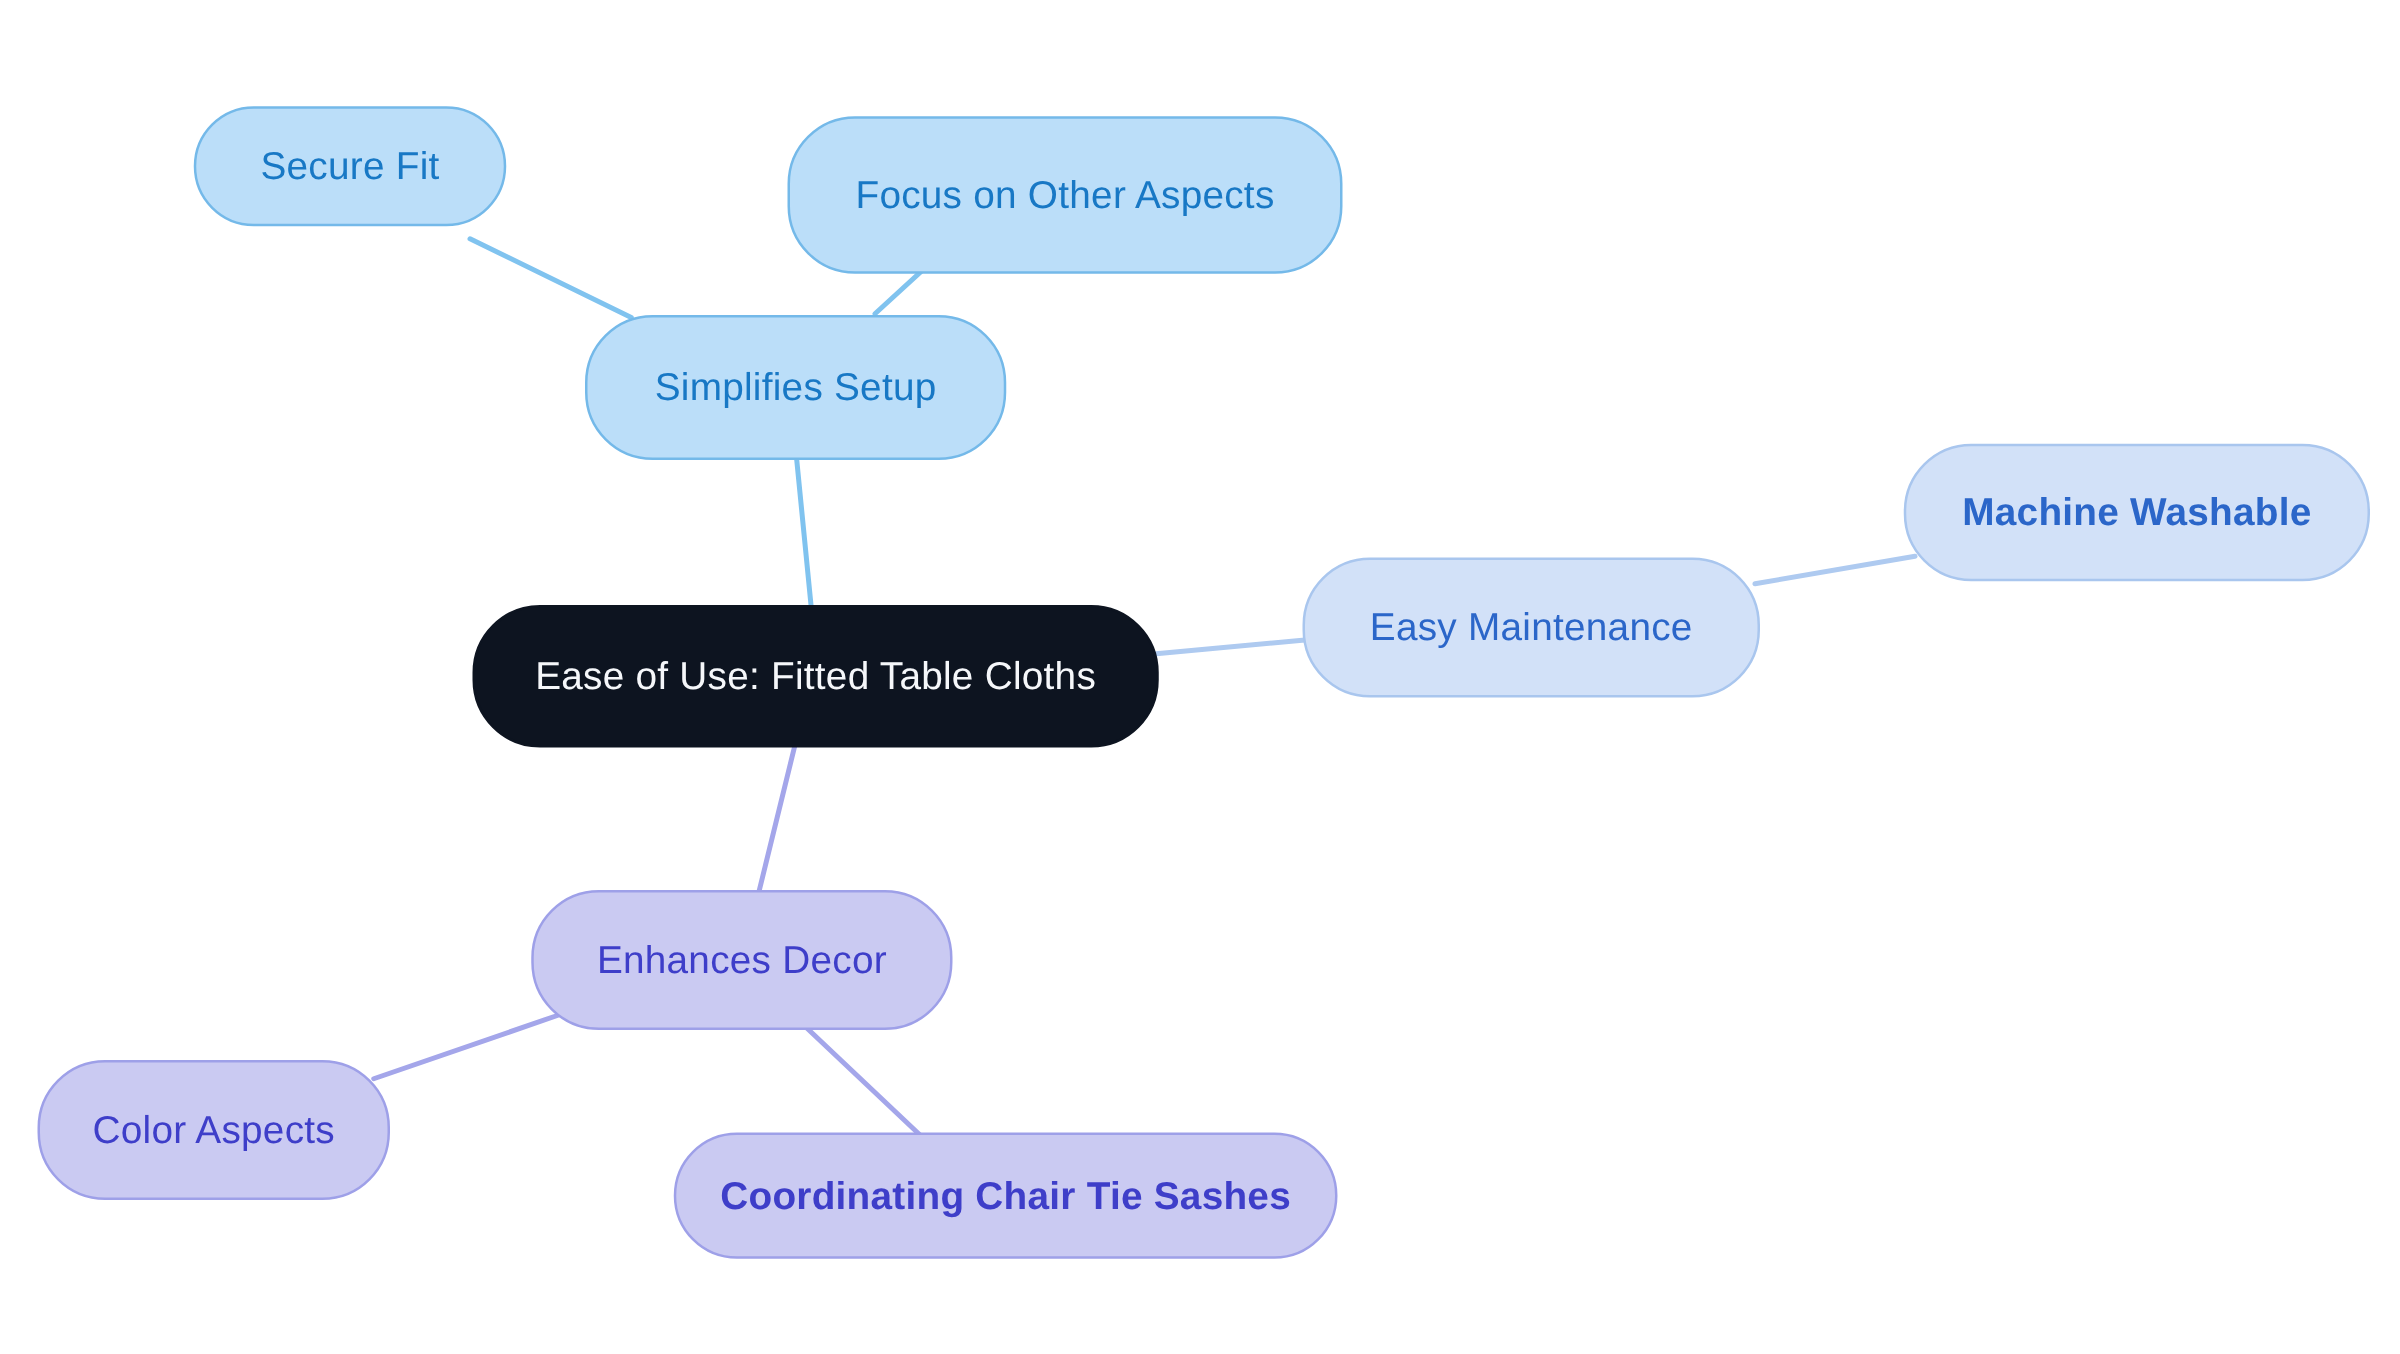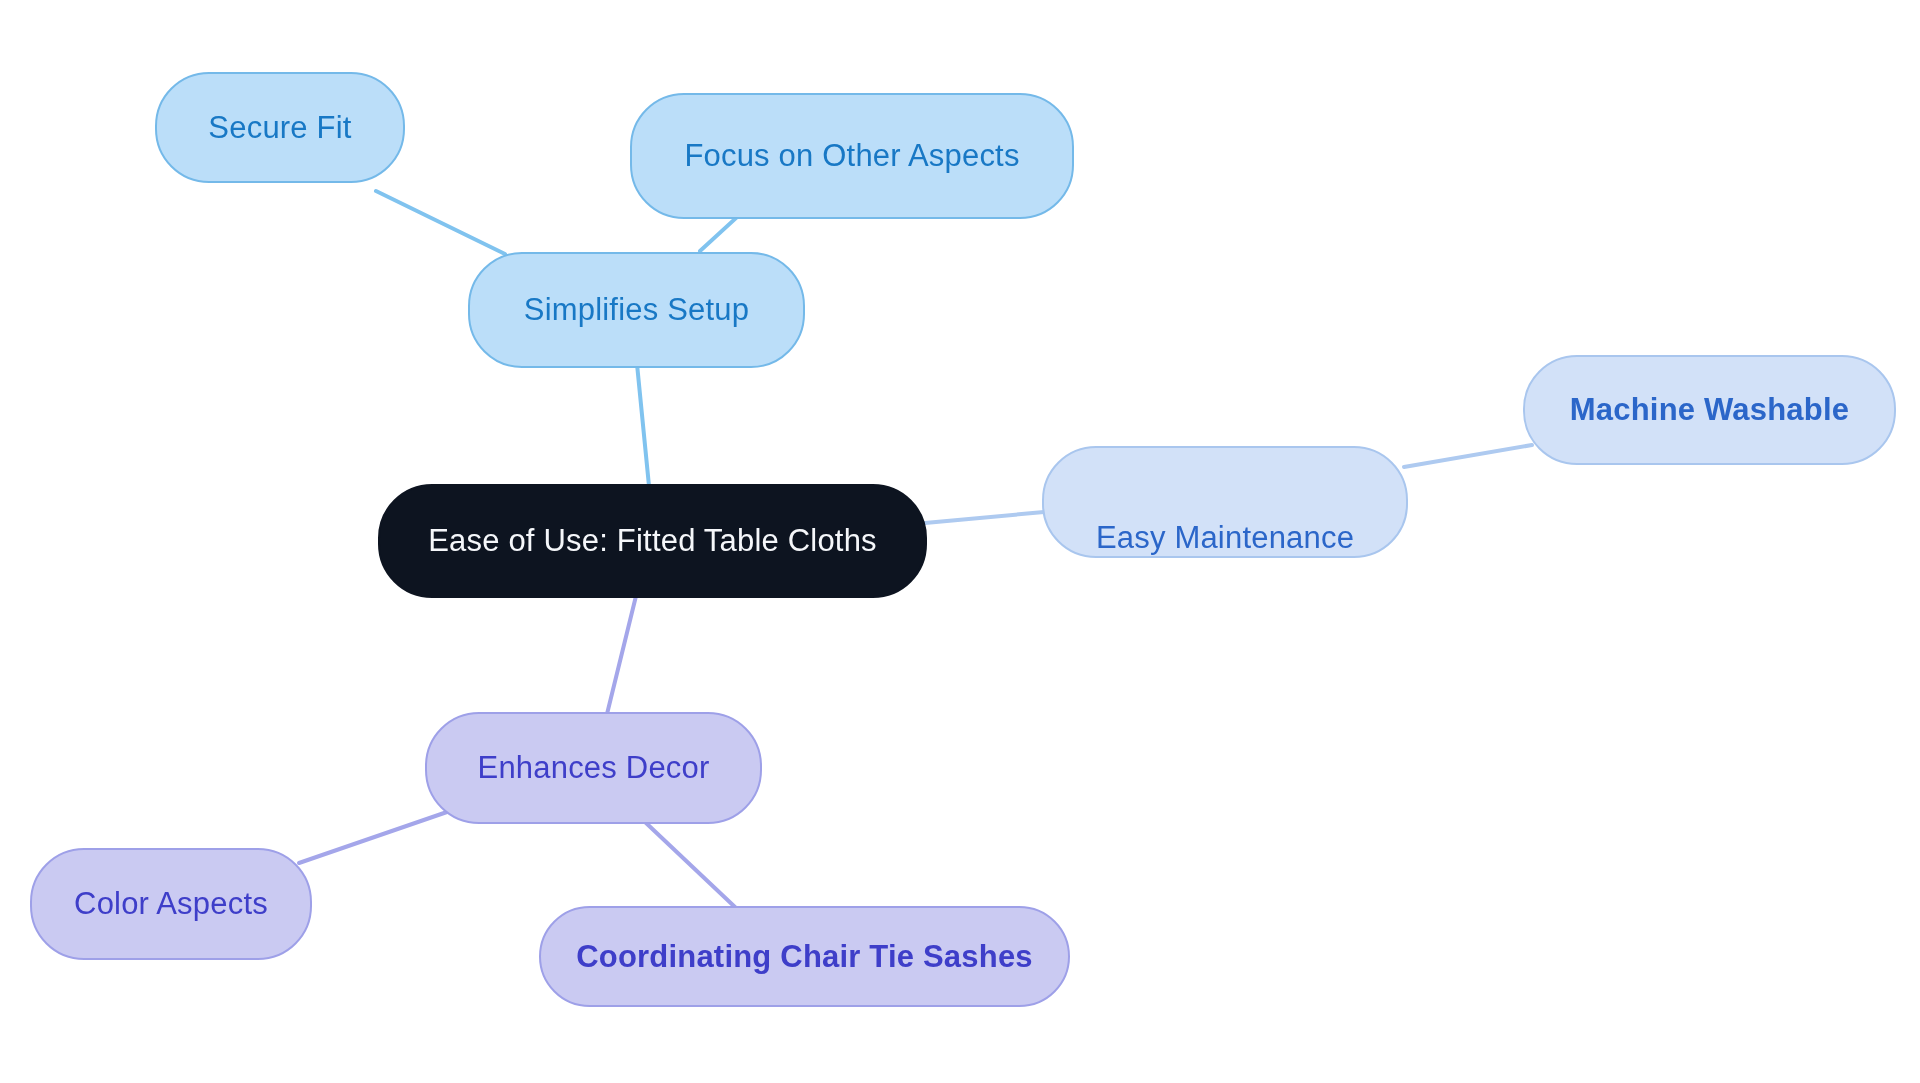--- a/index.html
+++ b/index.html
@@ -79,29 +79,29 @@
   </svg>
 
   <div class="node central" style="left:378px; top:484px; width:549px; height:114px;">
     <span>Ease of Use: Fitted Table Cloths</span>
   </div>
 
   <div class="node sky" style="left:468px; top:252px; width:337px; height:116px;">
     <span>Simplifies Setup</span>
   </div>
 
-  <div class="node sky" style="left:155px; top:72px; width:250px; height:111px;">
+  <div class="node sky" style="left:155px; top:85px; width:250px; height:96px;">
     <span>Secure Fit</span>
   </div>
 
   <div class="node sky" style="left:630px; top:57px; width:444px; height:126px;margin-top:36px;">
     <span>Focus on Other Aspects</span>
   </div>
 
-  <div class="node peri" style="left:1042px; top:446px; width:366px; height:112px;align-items:flex-end;">
+  <div class="node peri" style="left:1042px; top:446px; width:366px; height:112px;">
     <span>Easy Maintenance</span>
   </div>
 
   <div class="node peri" style="left:1523px; top:355px; width:373px; height:110px;font-weight:bold;">
     <span>Machine Washable</span>
   </div>
 
   <div class="node lav" style="left:425px; top:712px; width:337px; height:112px;text-align:center;">
     <span>Enhances Decor</span>
   </div>

